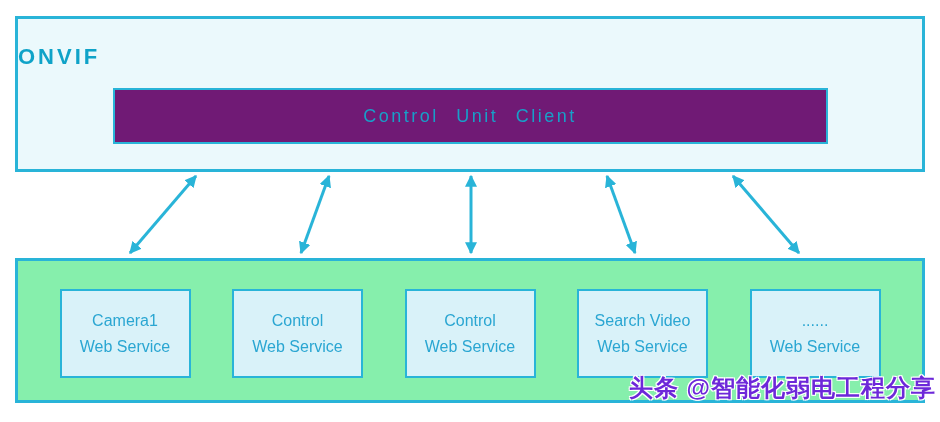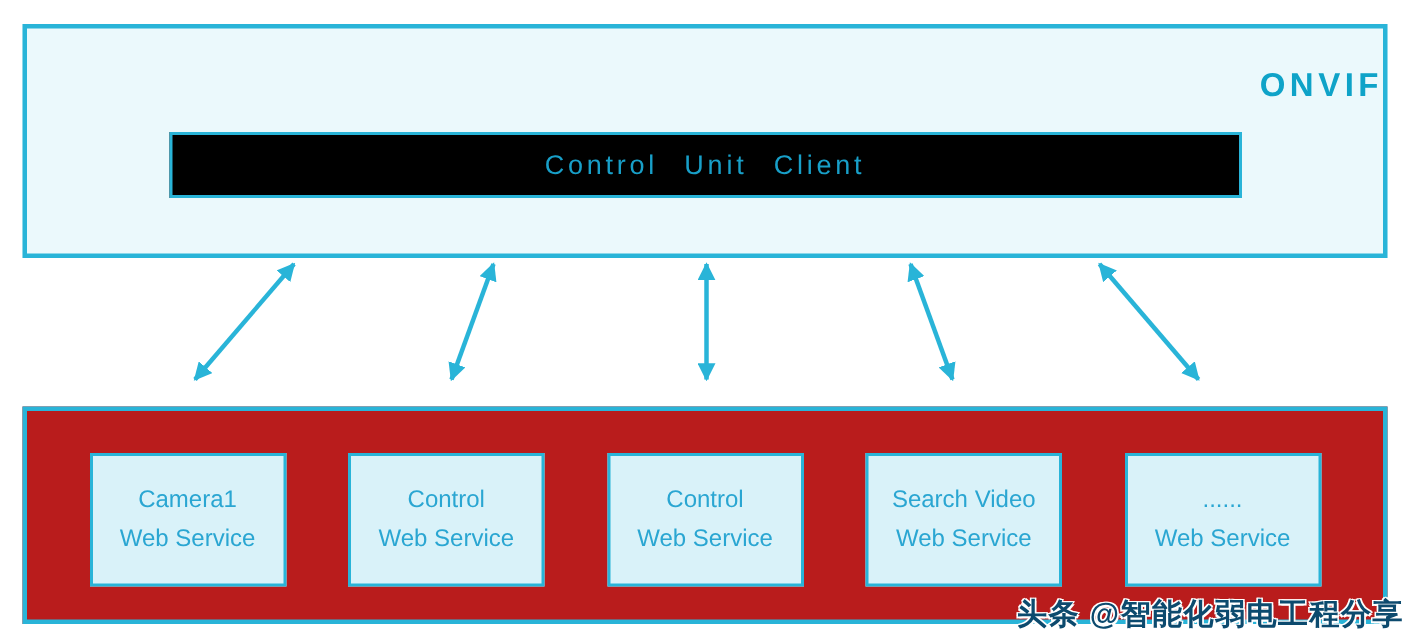--- a/index.html
+++ b/index.html
@@ -16,58 +16,58 @@
   .top-box {
     position: absolute;
     left: 15px; top: 16px;
     width: 910px; height: 156px;
     box-sizing: border-box;
     border: 3px solid #29b4d8;
     background: #ebf9fc;
     padding-top: 25px;
   }
   .onvif-title {
-    text-align: right;
+    text-align: left;
     font-size: 22px;
     font-weight: bold;
     letter-spacing: 3px;
     color: #0fa3c8;
     line-height: 26px;
     height: 26px;
   }
   .client-box {
-    width: 715px; height: 44px;
+    width: 715px; height: 56px;
     box-sizing: border-box;
     margin: 18px auto 0;
     border: 2px solid #29b4d8;
-    background: #000000;
+    background: #701a75;
     display: flex;
     align-items: center;
     justify-content: center;
     font-size: 18px;
     letter-spacing: 2.5px;
     word-spacing: 10px;
     color: #189fc8;
   }
 
   
   .arrows-svg {
     position: absolute; left: 0; top: 0;
     width: 940px; height: 422px;
     pointer-events: none;
   }
 
   
   .bottom-box {
     position: absolute;
-    left: 15px; top: 271px;
+    left: 15px; top: 258px;
     width: 910px; height: 145px;
     box-sizing: border-box;
     border: 3px solid #29b4d8;
-    background: #b91c1c;
+    background: #86efac;
     display: flex;
     justify-content: space-evenly;
     align-items: flex-start;
     padding-top: 28px;
   }
   .service-box {
     width: 131px; height: 89px;
     box-sizing: border-box;
     border: 2px solid #29b4d8;
     background: #d9f2f9;
@@ -81,32 +81,31 @@
     font-size: 16px;
     line-height: 16px;
   }
   .service-name { white-space: nowrap; }
   .service-type { white-space: nowrap; }
 
   
   .watermark {
     position: absolute;
     right: 4px; top: 372px;
-    font-size: 20px;
+    font-size: 24px;
     font-weight: bold;
-    color: #0c4a6e;
+    color: #6d28d9;
     letter-spacing: 1px;
     -webkit-text-stroke: 1.2px #ffffff;
     paint-order: stroke fill;
     text-shadow:
       -1px -1px 0 #fff, 1px -1px 0 #fff,
       -1px 1px 0 #fff, 1px 1px 0 #fff;
     white-space: nowrap;
     z-index: 5;
-    margin-top: 24px;
   }
 </style>
 </head>
 <body>
 
 <div class="page">
 
   <div class="top-box">
     <div class="onvif-title">ONVIF</div>
     <div class="client-box">

